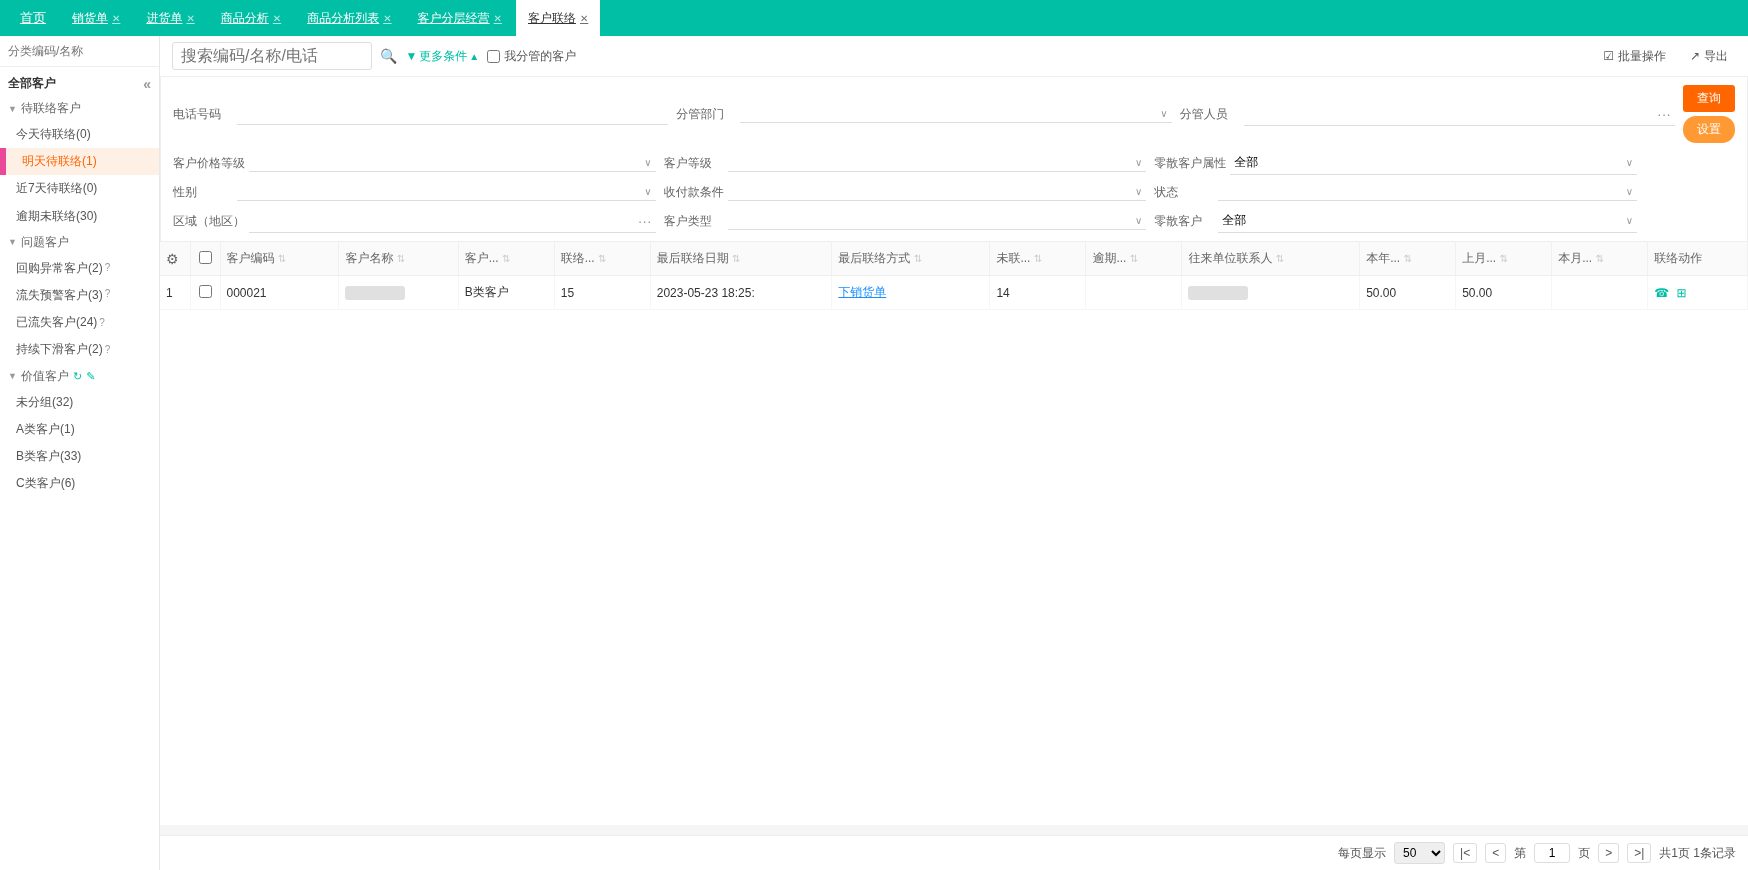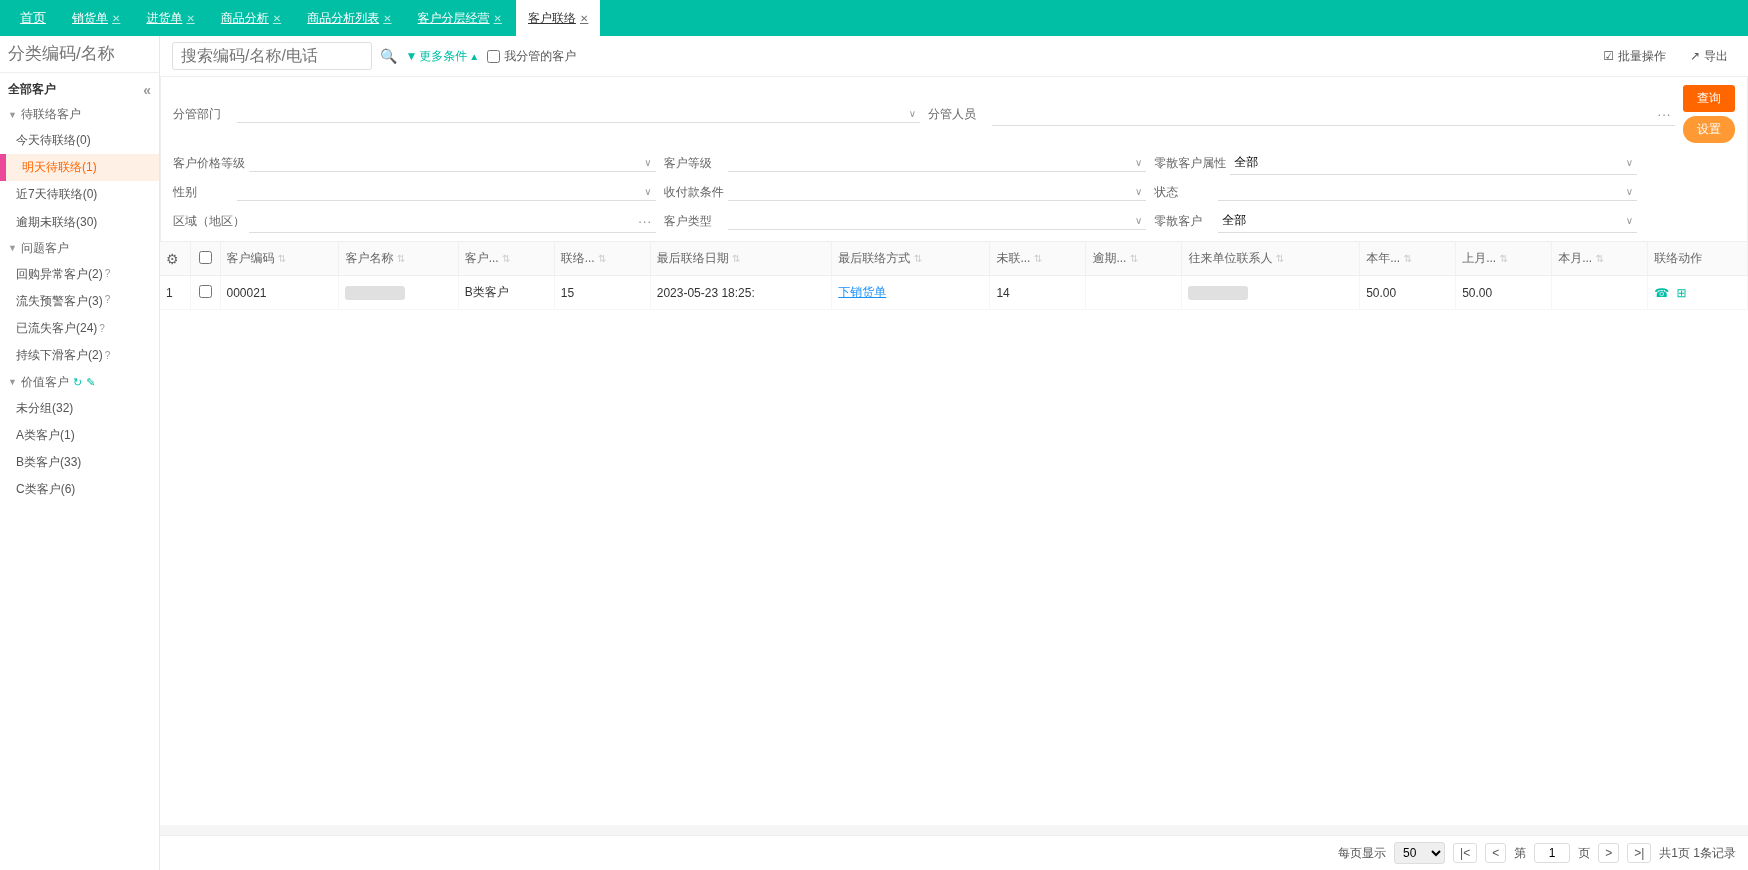--- a/index.html
+++ b/index.html
@@ -48,21 +48,21 @@
     .sidebar-search {
       display: flex;
       align-items: center;
       padding: 8px;
       border-bottom: 1px solid #eee;
     }
     .sidebar-search input {
       border: none;
       outline: none;
       flex: 1;
-      font-size: 17px;
+      font-size: 12px;
       color: #999;
     }
 
     .sidebar-section-title {
       display: flex;
       align-items: center;
       justify-content: space-between;
       padding: 8px 8px 4px 8px;
       font-weight: bold;
       color: #333;
@@ -403,20 +403,24 @@
       </button>
       <button class="export-btn">
         <span>↗</span>
         <span>导出</span>
       </button>
     </div>
 
     <div class="advanced-filter">
 
       <div class="filter-row">
+        <div class="filter-cell">
+          <span class="filter-label">电话号码</span>
+          <input class="filter-input" type="text" style="">
+        </div>
         <div class="filter-cell">
           <span class="filter-label">分管部门</span>
           <div class="filter-select-wrapper">
             <span></span>
             <span class="chevron">∨</span>
           </div>
         </div>
         <div class="filter-cell">
           <span class="filter-label">分管人员</span>
           <div style="flex:1;border-bottom:1px solid #ddd;padding:3px 4px;display:flex;align-items:center;justify-content:flex-end;">

